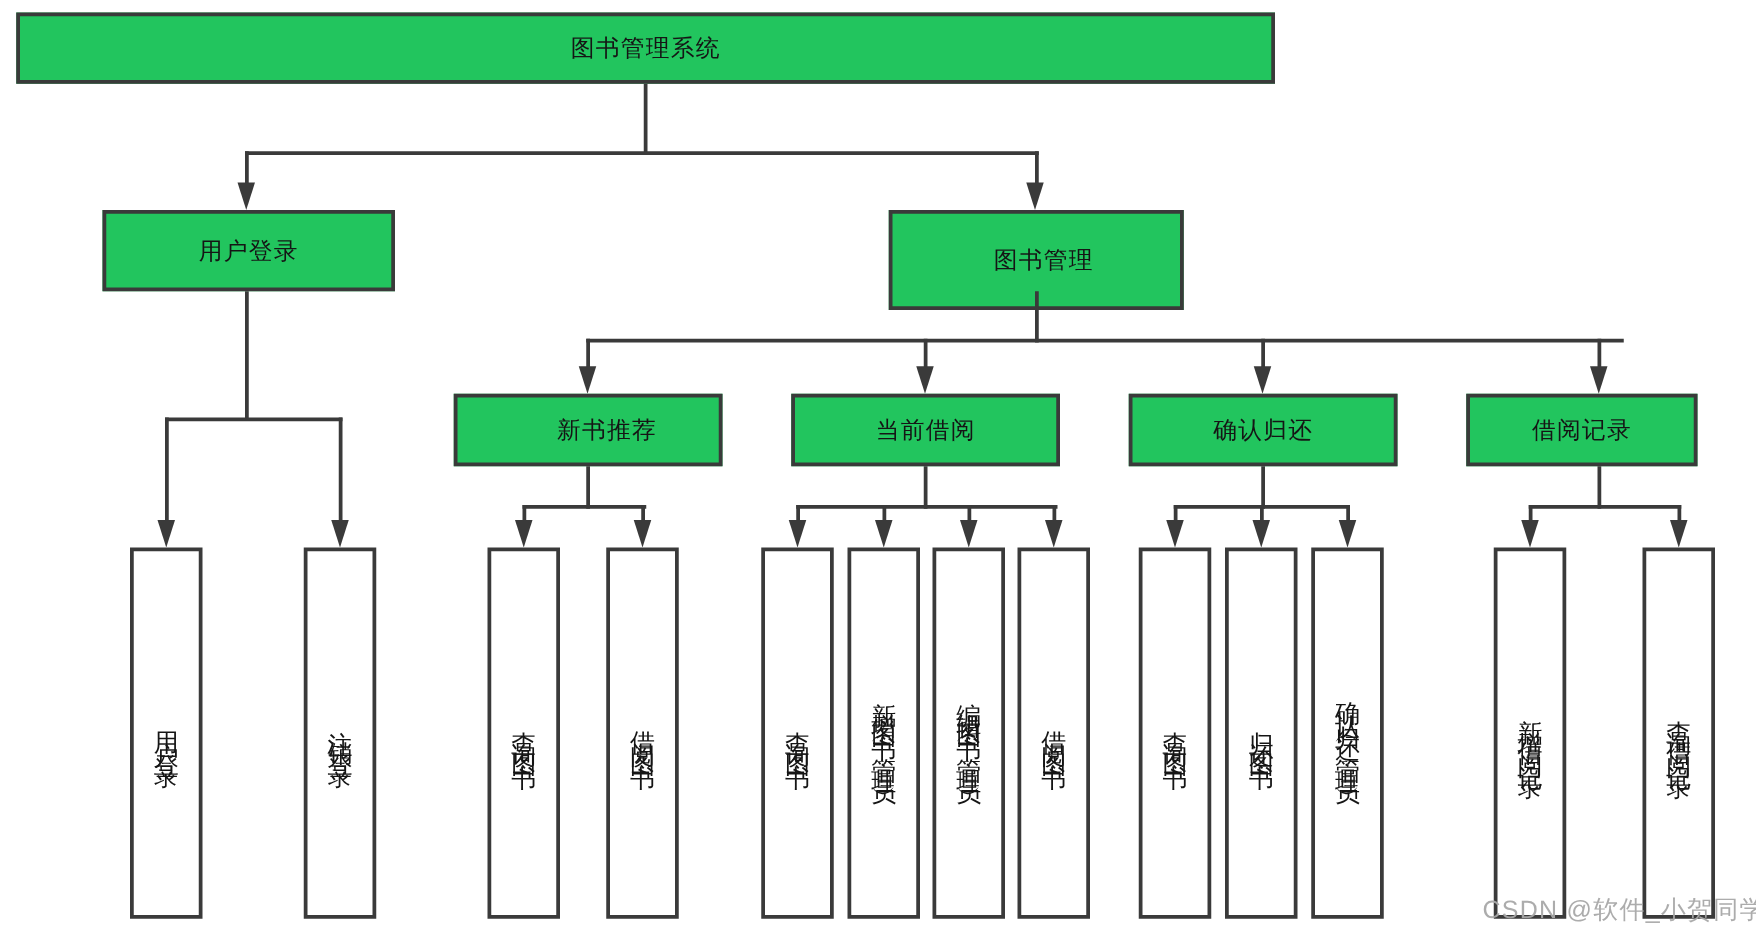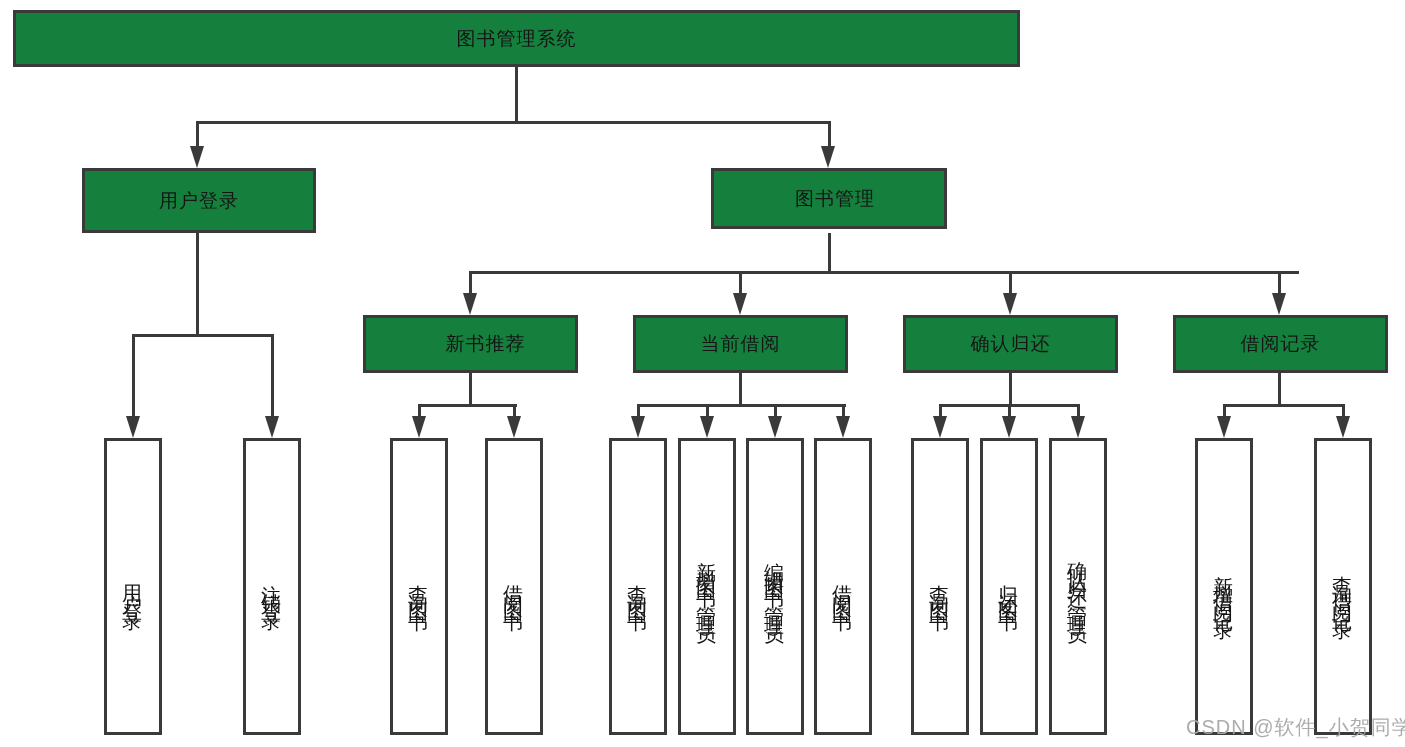--- a/index.html
+++ b/index.html
@@ -2,21 +2,21 @@
 <html><head>
 <meta charset="utf-8">
 <style>
   html,body{margin:0;padding:0;background:#ffffff;}
   #canvas{
     position:relative;width:1405px;height:747px;background:#ffffff;overflow:hidden;
     font-family:"Liberation Sans", sans-serif;
     --line:#3a3a3a; --txt:#151515;
   }
   .hbox{
-    position:absolute;box-sizing:border-box;background:#15803d;
+    position:absolute;box-sizing:border-box;background:#22c55e;
     border:3px solid var(--line);
     display:flex;align-items:center;justify-content:center;
     font-size:19px;color:var(--txt);letter-spacing:1px;white-space:nowrap;
   }
   .vbox{
     position:absolute;box-sizing:border-box;background:#fff;
     border:3px solid var(--line);
     display:flex;align-items:center;justify-content:center;
     writing-mode:vertical-rl;text-orientation:mixed;
     font-size:20px;color:var(--txt);letter-spacing:9px;
@@ -44,21 +44,21 @@
   <div>
     <div class="seg" style="left:515px;top:67px;width:3px;height:57px;"></div>
     <div class="seg" style="left:196px;top:121px;width:635px;height:3px;"></div>
     <div class="seg" style="left:196px;top:121px;width:3px;height:29px;"></div>
     <div class="seg" style="left:828px;top:121px;width:3px;height:29px;"></div>
     <div class="arrow" style="left:190px;top:146px;"></div>
     <div class="arrow" style="left:821px;top:146px;"></div>
   </div>
 
   <div class="hbox" style="left:82px;top:168px;width:234px;height:65px;">用户登录</div>
-  <div class="hbox" style="left:711px;top:168px;width:236px;height:61px;padding-left:12px;">图书管理</div>
+  <div class="hbox" style="left:711px;top:168px;width:236px;height:80px;padding-left:12px;">图书管理</div>
 
   <div>
     <div class="seg" style="left:196px;top:233px;width:3px;height:103px;"></div>
     <div class="seg" style="left:132px;top:334px;width:142px;height:3px;"></div>
     <div class="seg" style="left:132px;top:334px;width:3px;height:84px;"></div>
     <div class="seg" style="left:271px;top:334px;width:3px;height:84px;"></div>
     <div class="arrow" style="left:126px;top:416px;"></div>
     <div class="arrow" style="left:265px;top:416px;"></div>
   </div>
 
@@ -71,21 +71,21 @@
     <div class="seg" style="left:1278px;top:271px;width:3px;height:24px;"></div>
     <div class="arrow" style="left:463px;top:293px;"></div>
     <div class="arrow" style="left:733px;top:293px;"></div>
     <div class="arrow" style="left:1003px;top:293px;"></div>
     <div class="arrow" style="left:1272px;top:293px;"></div>
   </div>
 
   <div class="hbox" style="left:363px;top:315px;width:215px;height:58px;padding-left:30px;">新书推荐</div>
   <div class="hbox" style="left:633px;top:315px;width:215px;height:58px;">当前借阅</div>
   <div class="hbox" style="left:903px;top:315px;width:215px;height:58px;">确认归还</div>
-  <div class="hbox" style="left:1173px;top:315px;width:215px;height:58px;">借阅记录</div>
+  <div class="hbox" style="left:1173px;top:315px;width:185px;height:58px;">借阅记录</div>
 
   <div>
     <div class="seg" style="left:469px;top:373px;width:3px;height:34px;"></div>
     <div class="seg" style="left:418px;top:404px;width:99px;height:3px;"></div>
     <div class="seg" style="left:418px;top:404px;width:3px;height:14px;"></div>
     <div class="seg" style="left:513px;top:404px;width:3px;height:14px;"></div>
     <div class="arrow" style="left:412px;top:416px;"></div>
     <div class="arrow" style="left:507px;top:416px;"></div>
   </div>
 

